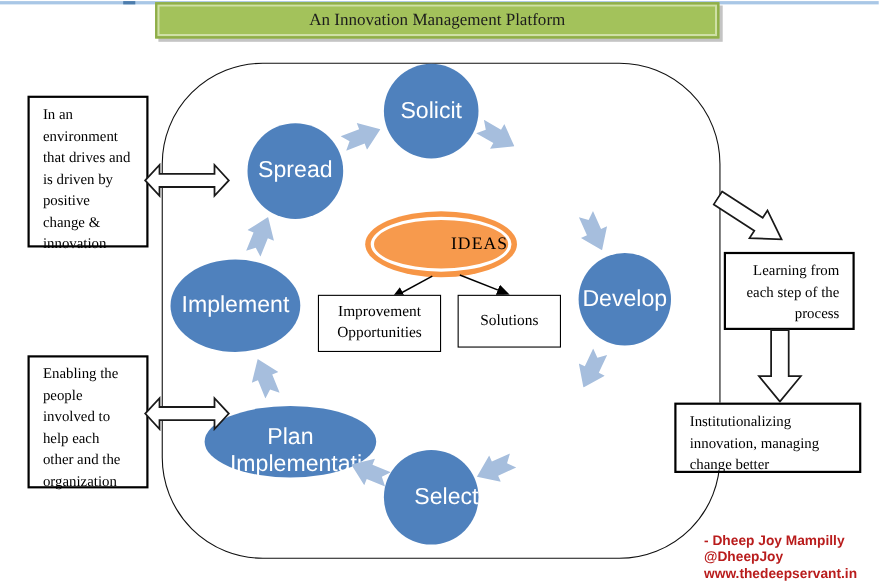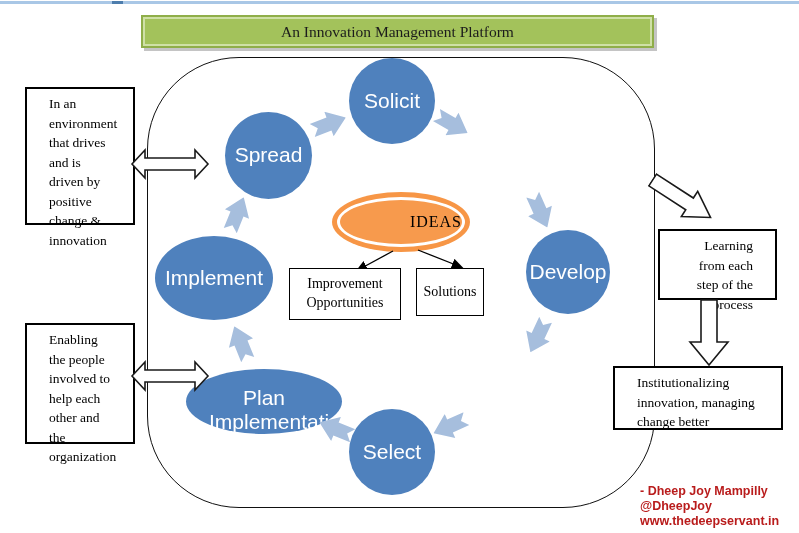--- a/index.html
+++ b/index.html
@@ -3,63 +3,63 @@
 <meta charset="utf-8">
 <style>
   html,body{margin:0;padding:0;background:#fff;}
   .canvas{position:relative;width:799px;height:533px;background:#fff;overflow:hidden;
           font-family:"Liberation Serif", serif;}
   
   .topline{position:absolute;left:0;top:1px;width:799px;height:3px;background:#a9c7e6;}
   .topline-seg{position:absolute;left:112px;top:1px;width:11px;height:3px;background:#4d7dad;}
 
   
-  .banner{position:absolute;left:141px;top:15px;width:513px;height:33px;
+  .banner{position:absolute;left:141px;top:2px;width:513px;height:33px;
           background:#a3c25b;border:2px solid #8fae49;
           box-shadow:inset 0 0 0 2px #cfe0a6, 3px 3px 0 #c4c4c4;
           display:flex;align-items:center;justify-content:center;
           font-size:15.5px;color:#1c1c1c;box-sizing:border-box;}
 
   
   .frame{position:absolute;left:147px;top:57px;width:508px;height:451px;
          border:1.5px solid #111;border-radius:92px;box-sizing:border-box;}
 
   
   .node{position:absolute;border-radius:50%;background:#4f81bd;color:#fff;
         font-family:"Liberation Sans", sans-serif;font-size:21px;
         display:flex;align-items:center;justify-content:center;text-align:center;line-height:1.15;}
   .n-solicit{left:349px;top:58px;width:86px;height:86px;}
   .n-generate{left:470px;top:110px;width:86px;height:86px;}
   .n-develop{left:526px;top:230px;width:84px;height:84px;}
   .n-evaluate{left:468px;top:358px;width:85px;height:85px;}
-  .n-select{left:349px;top:409px;width:86px;height:86px;}
+  .n-select{left:349px;top:409px;width:86px;height:86px;justify-content:flex-end;}
   .n-plan{left:186px;top:369px;width:156px;height:65px;align-items:flex-end;}
   .n-implement{left:155px;top:236px;width:118px;height:84px;}
   .n-spread{left:225px;top:112px;width:87px;height:87px;}
 
   
   .carrow{position:absolute;width:36px;height:26px;}
 
   
   .ideas{position:absolute;left:337px;top:197px;width:122px;height:44px;
          background:#f79a4d;border:3px solid #fff;border-radius:50%;
          box-shadow:0 0 0 5px #f79646;
          display:flex;align-items:center;justify-content:flex-end;
          font-size:16px;letter-spacing:1px;color:#000;}
 
   
   .obox{position:absolute;border:1.5px solid #000;background:#fff;
         display:flex;align-items:center;justify-content:center;text-align:center;
         font-size:14px;color:#000;line-height:1.35;box-sizing:border-box;}
   .obox1{left:289px;top:268px;width:112px;height:52px;font-family:Liberation Serif, serif;}
-  .obox2{left:416px;top:268px;width:68px;height:48px;}
+  .obox2{left:416px;top:268px;width:94px;height:48px;}
 
   
   .note{position:absolute;border:2px solid #000;background:#fff;color:#000;
-        font-size:13.5px;line-height:1.45;padding:5px 22px;box-sizing:border-box;}
+        font-size:13.5px;line-height:1.45;padding:5px 12px;box-sizing:border-box;}
   .note-lt{left:25px;top:87px;width:110px;height:138px;}
   .note-lb{left:25px;top:323px;width:110px;height:121px;}
   .note-rt{left:658px;top:229px;width:119px;height:71px;text-align:right;}
   .note-rb{left:613px;top:366px;width:170px;height:64px;}
 
   .svgabs{position:absolute;}
 
   
   .credit{position:absolute;left:640px;top:484px;width:158px;
           font-family:"Liberation Sans", sans-serif;font-weight:bold;

